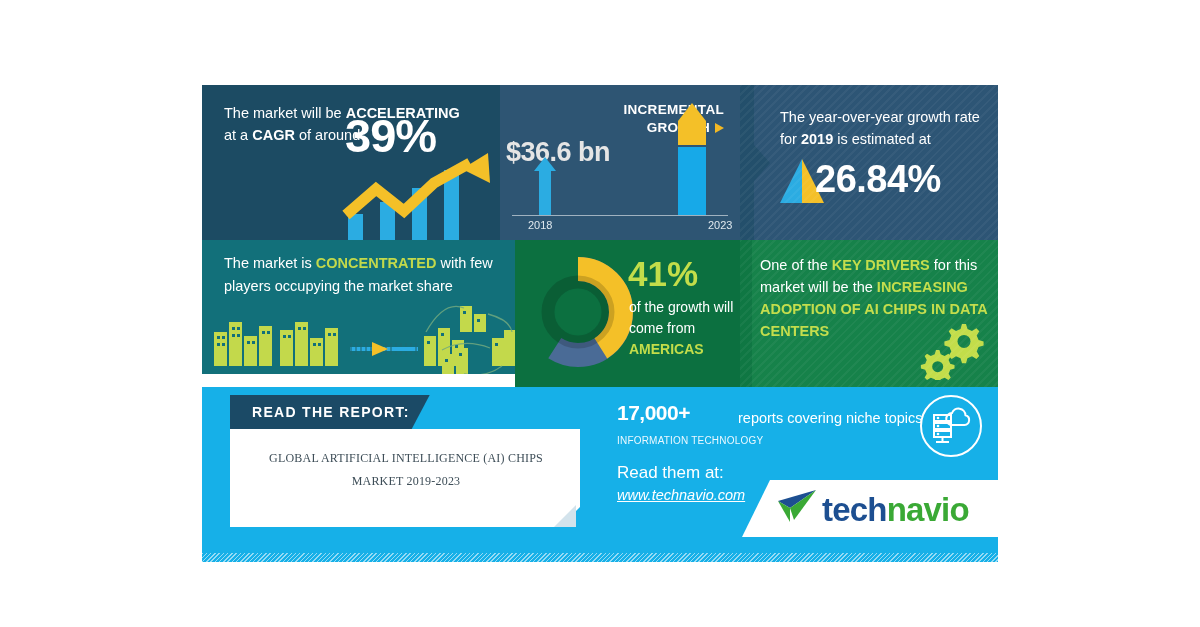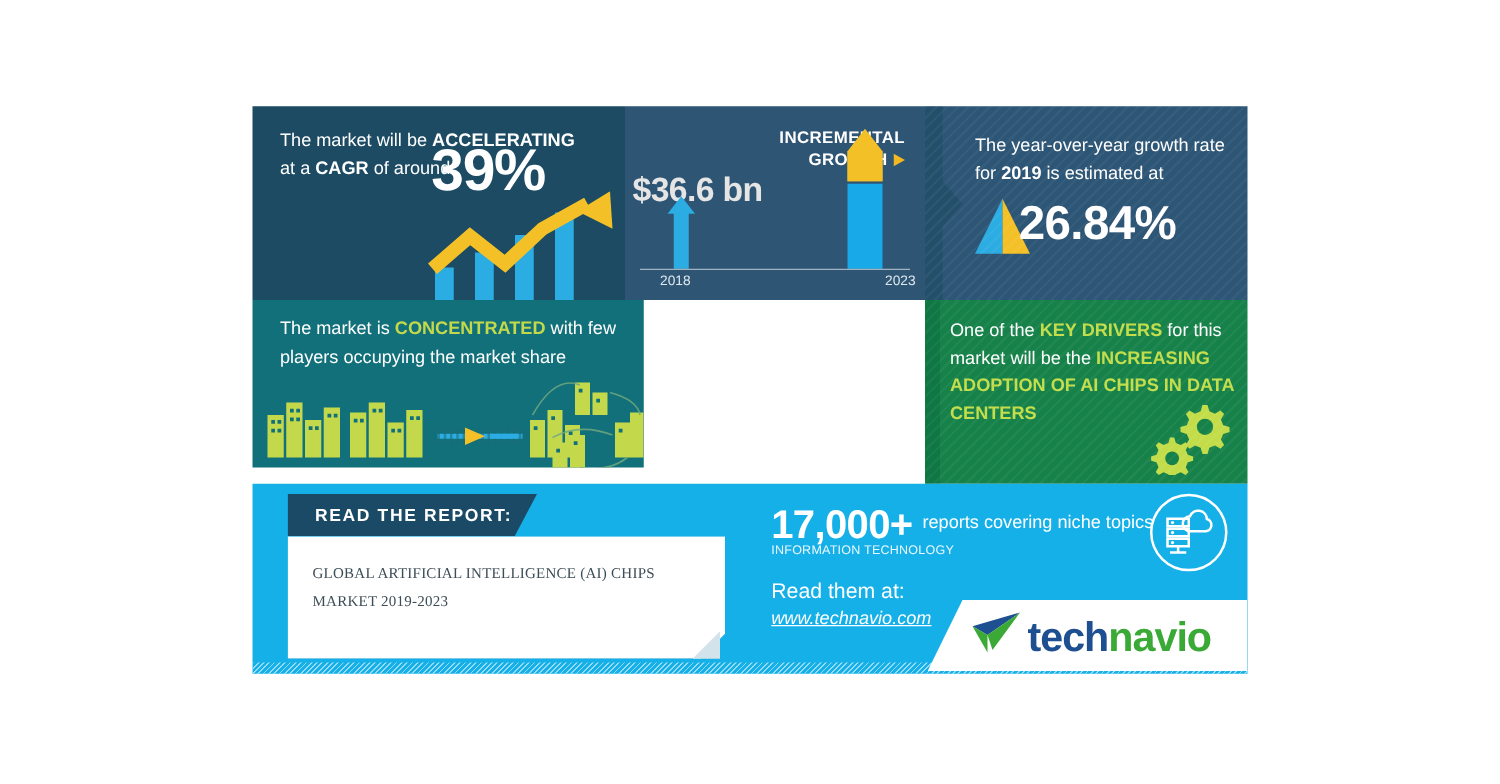--- a/index.html
+++ b/index.html
@@ -47,34 +47,34 @@
   .conc-txt b{color:#c3d94b;font-weight:bold;}
 
   .don-pct{position:absolute;left:113px;top:14px;font-size:35px;font-weight:bold;color:#c3dd4a;}
   .don-sub{position:absolute;left:114px;top:57px;width:110px;color:#ffffff;font-size:14px;line-height:21px;}
   .don-sub b{color:#c3dd4a;font-weight:bold;}
 
   .driv-txt{position:absolute;left:20px;top:14px;width:232px;color:#ffffff;font-size:14.5px;line-height:22px;}
   .driv-txt b{color:#c3dd4a;font-weight:bold;}
 
   
-  .p-foot{left:0;top:302px;width:796px;height:152px;background:#16b0e8;}
+  .p-foot{left:0;top:302px;width:796px;height:175px;background:#16b0e8;text-align:center;}
   .foot-dots{position:absolute;left:0;bottom:0;width:796px;height:9px;
     background:repeating-linear-gradient(135deg,rgba(255,255,255,.55) 0 1px,rgba(255,255,255,0) 1px 3px);}
 
   .tab{position:absolute;left:28px;top:8px;height:34px;background:#1b4a66;color:#ffffff;
        font-size:14px;font-weight:bold;letter-spacing:1.3px;line-height:34px;padding:0 20px 0 22px;
        clip-path:polygon(0 0,100% 0,calc(100% - 18px) 100%,0 100%);}
   .card{position:absolute;left:28px;top:42px;width:350px;height:98px;background:#ffffff;
         box-shadow:0 1px 3px rgba(0,0,0,.18);
         clip-path:polygon(0 0,100% 0,100% 78px,330px 100%,0 100%);}
   .card-txt{position:absolute;left:20px;top:18px;width:312px;color:#3d4d57;
         font-family:Liberation Serif, serif;font-size:12px;line-height:23px;letter-spacing:.2px;}
 
-  .f-count{position:absolute;left:415px;top:14px;font-size:32px;font-weight:bold;color:#ffffff;letter-spacing:-.5px;}
+  .f-count{position:absolute;left:415px;top:14px;font-size:21px;font-weight:bold;color:#ffffff;letter-spacing:-.5px;}
   .f-count-sub{position:absolute;left:536px;top:23px;color:#ffffff;font-size:14.5px;}
   .f-vert{position:absolute;left:415px;top:48px;color:#eaf8ff;font-size:10px;letter-spacing:.2px;}
   .f-read{position:absolute;left:415px;top:76px;color:#ffffff;font-size:17px;}
   .f-url{position:absolute;left:415px;top:100px;color:#ffffff;font-size:14.5px;font-style:italic;
         text-decoration:underline;}
 
   .logo-plate{position:absolute;left:540px;top:93px;width:256px;height:57px;background:#ffffff;
         clip-path:polygon(28px 0,100% 0,100% 100%,0 100%);}
   .logo-text{position:absolute;left:620px;top:104px;font-size:33px;font-weight:bold;letter-spacing:-.8px;}
   .logo-text .t1{color:#1d4f91;}
@@ -206,20 +206,34 @@
         </g>
         <g fill="none" stroke="#6fa87f" stroke-width="1.3" opacity=".85">
           <path d="M224,30 Q242,-2 262,6"></path>
           <path d="M286,12 Q308,18 310,30"></path>
           <path d="M240,48 Q262,36 288,46"></path>
           <path d="M262,72 Q284,76 300,64"></path>
         </g>
       </svg>
     </div>
 
+    <div class="panel p-amer">
+      <svg width="110" height="110" style="position:absolute;left:8px;top:17px;">
+        <circle cx="55" cy="55" r="43" fill="none" stroke="#4a6b96" stroke-width="24" stroke-dasharray="159.4 110.8" transform="rotate(-90 55 55)"></circle>
+        <circle cx="55" cy="55" r="43" fill="none" stroke="#f4c028" stroke-width="24" stroke-dasharray="110.8 159.4" transform="rotate(-90 55 55)"></circle>
+        <circle cx="55" cy="55" r="30" fill="none" stroke="#000000" stroke-width="13" opacity="0.16"></circle>
+        <circle cx="55" cy="55" r="23" fill="#0c7040"></circle>
+      </svg>
+      <div class="don-pct">41%</div>
+      <div class="don-sub">
+        <span>of the growth will</span><br>
+        <span>come from</span><br>
+        <b>AMERICAS</b>
+      </div>
+    </div>
 
     <div class="panel p-driv stripes">
       <svg width="258" height="147" style="position:absolute;left:0;top:0;">
         <rect x="0" y="0" width="12" height="147" fill="#0c7040" opacity="0.6"></rect>
       </svg>
       <div class="driv-txt">
         <span>One of the </span><b>KEY DRIVERS</b><span> for this</span>
         <span>market will be the </span><b>INCREASING ADOPTION OF AI CHIPS IN DATA CENTERS</b>
       </div>
       <svg width="70" height="62" style="position:absolute;left:178px;top:78px;">

